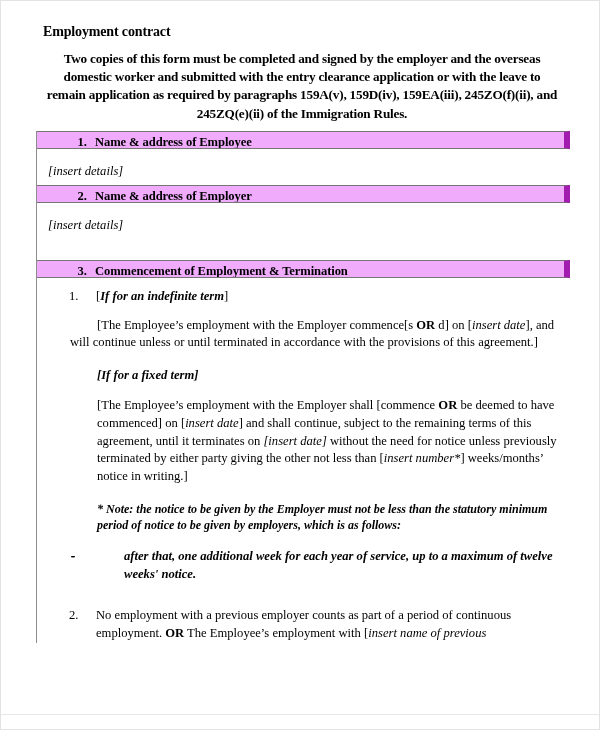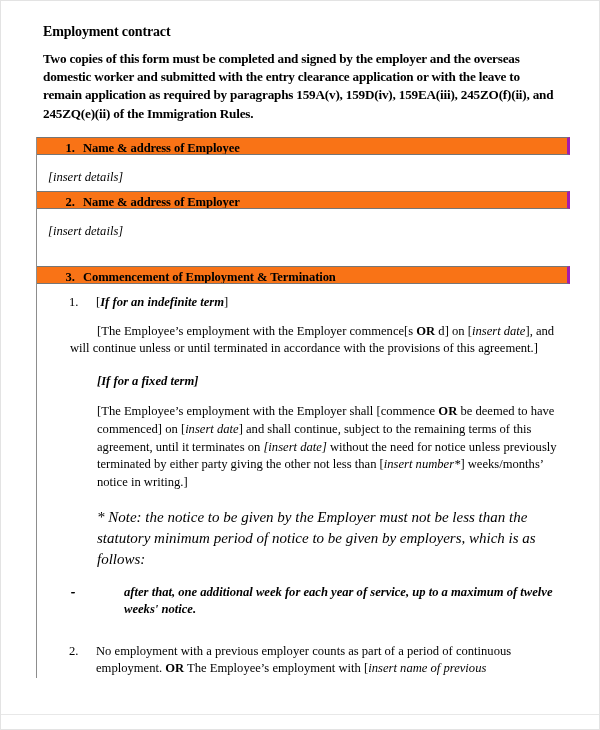--- a/index.html
+++ b/index.html
@@ -37,42 +37,43 @@
     font-size: 14px;
     font-weight: bold;
     line-height: 1.25;
     margin: 0 0 7px 14px;
     letter-spacing: -0.15px;
   }
   .doc-intro {
     font-size: 13.2px;
     font-weight: bold;
     line-height: 1.40;
-    margin: 9px 0 14px 14px;
+    margin: 9px 0 8px 14px;
     width: 518px;
     letter-spacing: -0.2px;
+    text-align: center;
   }
 
   
   .table-wrap {
     position: relative;
     border-left: 1px solid #8d8d8d;
     margin-left: 7px;
     width: 534px;
     box-sizing: border-box;
   }
 
   .sec-header {
-    background: #f97316;
+    background: #f0abfc;
     border-top: 1px solid #767676;
     border-bottom: 1px solid #767676;
-    border-right: 3px solid #a21caf;
+    border-right: 6px solid #a21caf;
     height: 18px;
     line-height: 18px;
-    padding-left: 0;
+    padding-left: 12px;
     box-sizing: border-box;
     overflow: hidden;
     white-space: nowrap;
   }
   .sec-header .num {
     display: inline-block;
     width: 46px;
     text-align: right;
     padding-right: 8px;
     font-size: 12.6px;
@@ -135,22 +136,22 @@
   }
 
   .para2 {
     font-size: 12.6px;
     line-height: 1.40;
     margin: 13px 0 0 60px;
     width: 470px;
   }
 
   .note {
-    font-size: 15px;
-    font-weight: normal;
+    font-size: 12px;
+    font-weight: bold;
     font-style: italic;
     line-height: 1.40;
     margin: 15px 0 0 60px;
     width: 455px;
   }
 
   .bullet {
     position: relative;
     font-size: 12.6px;
     font-weight: bold;

